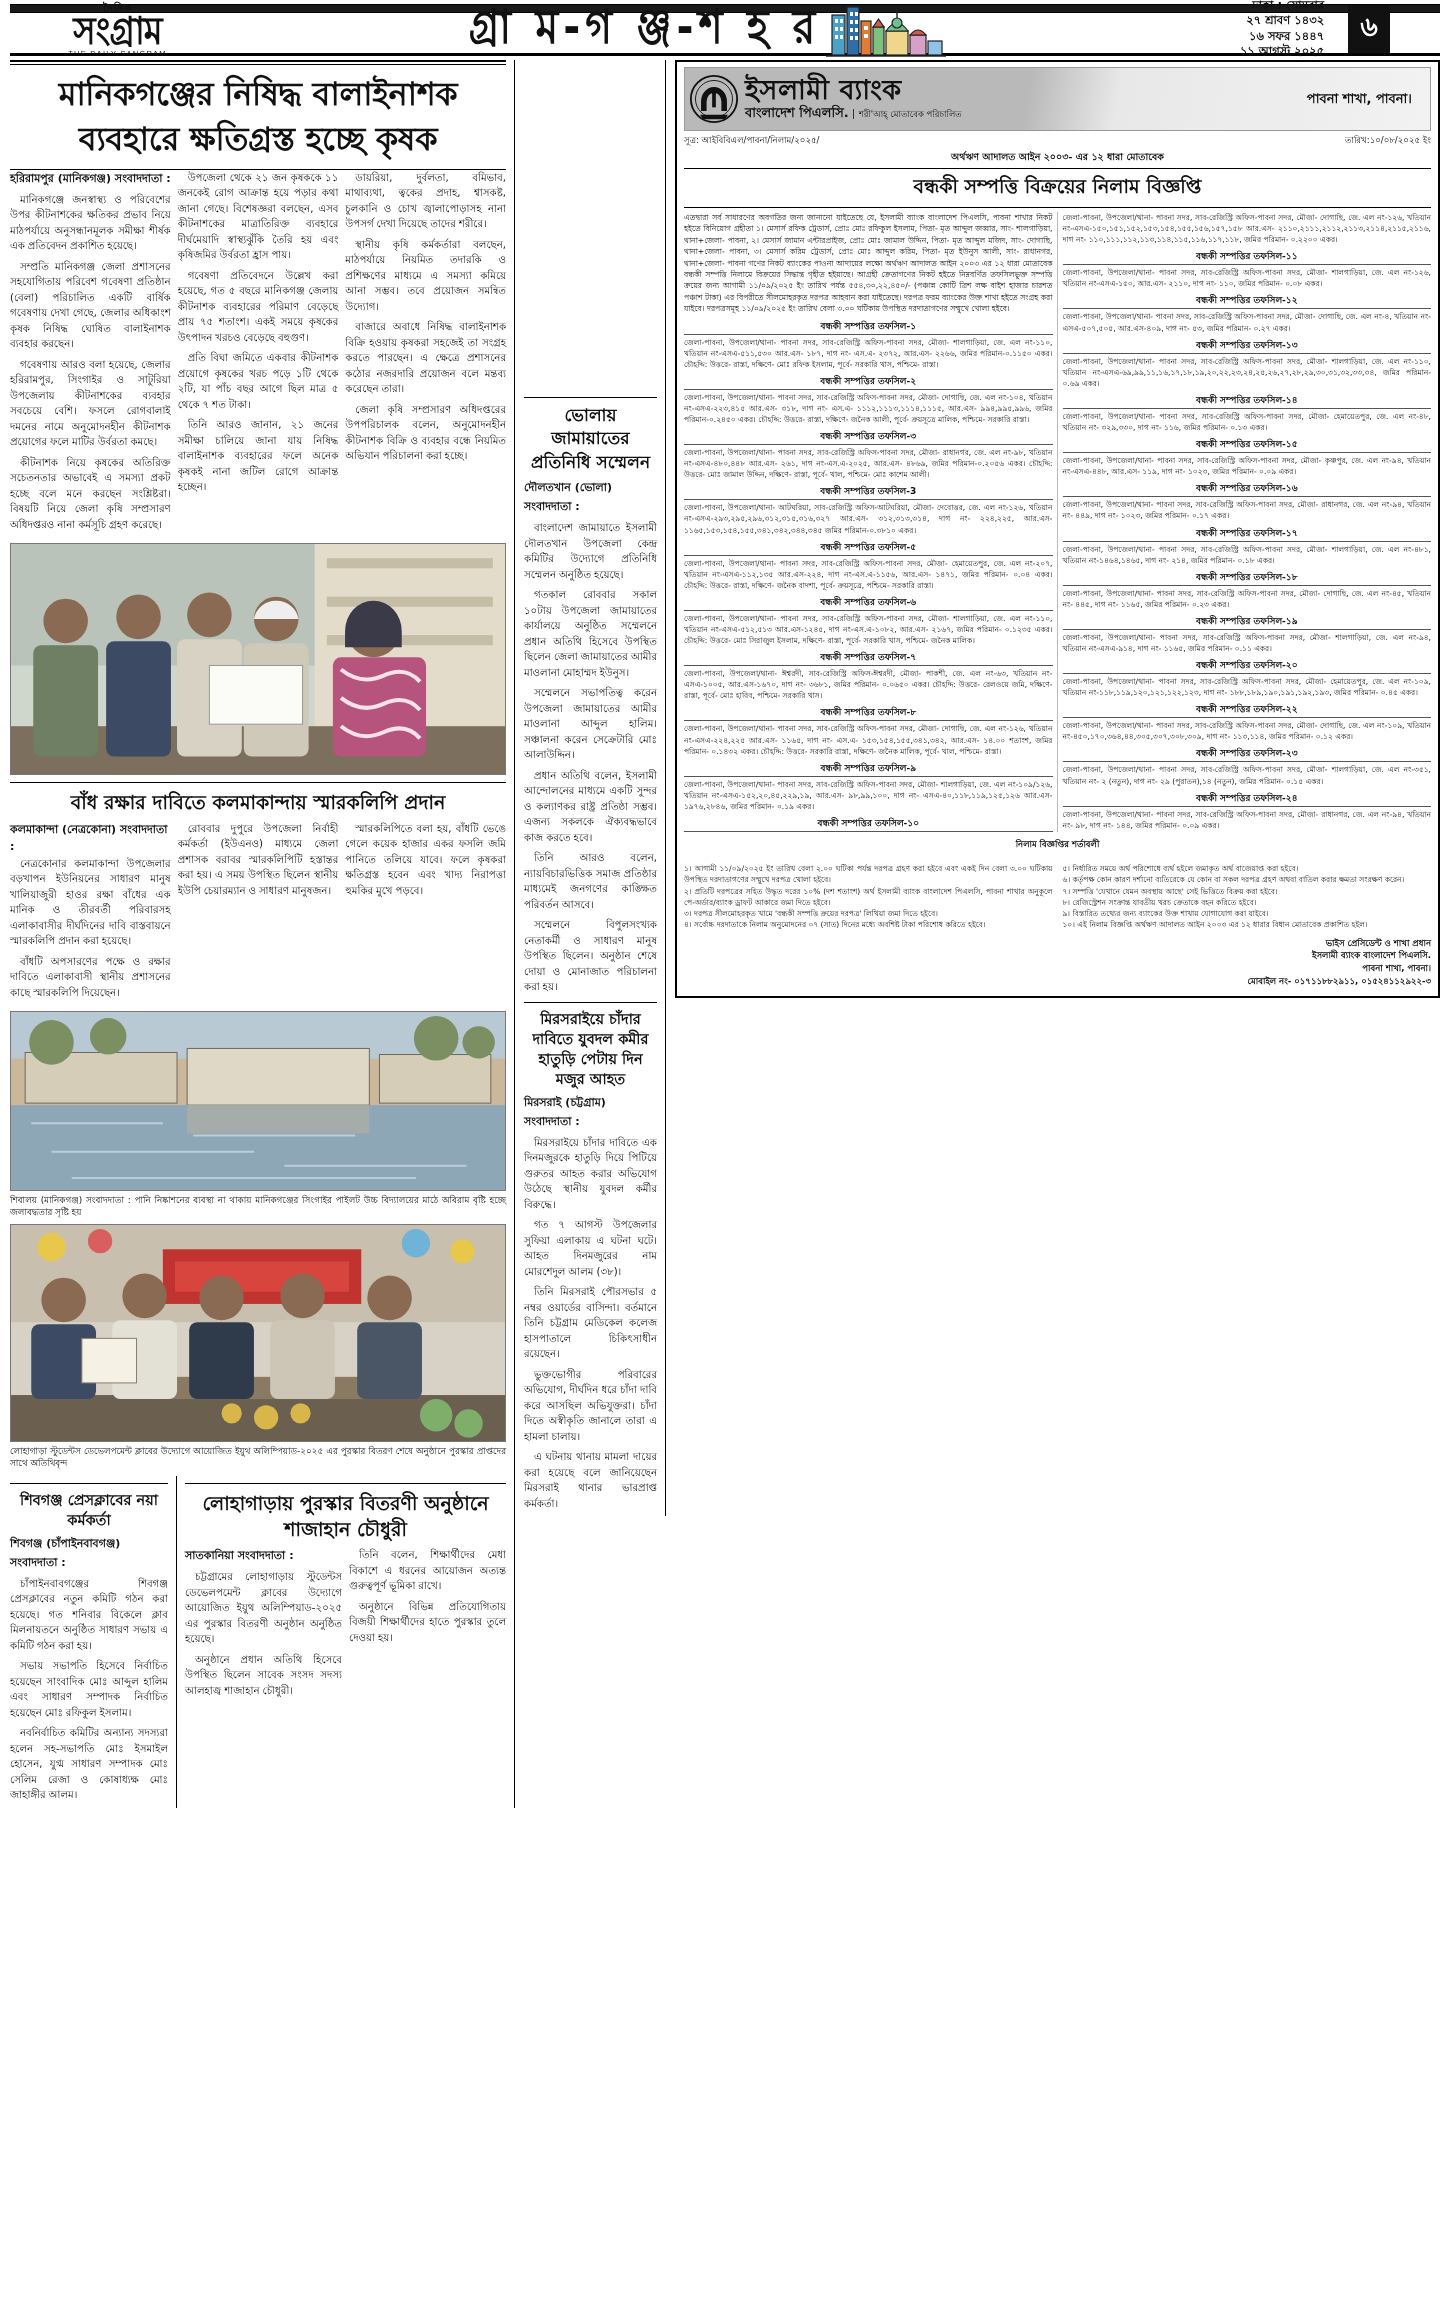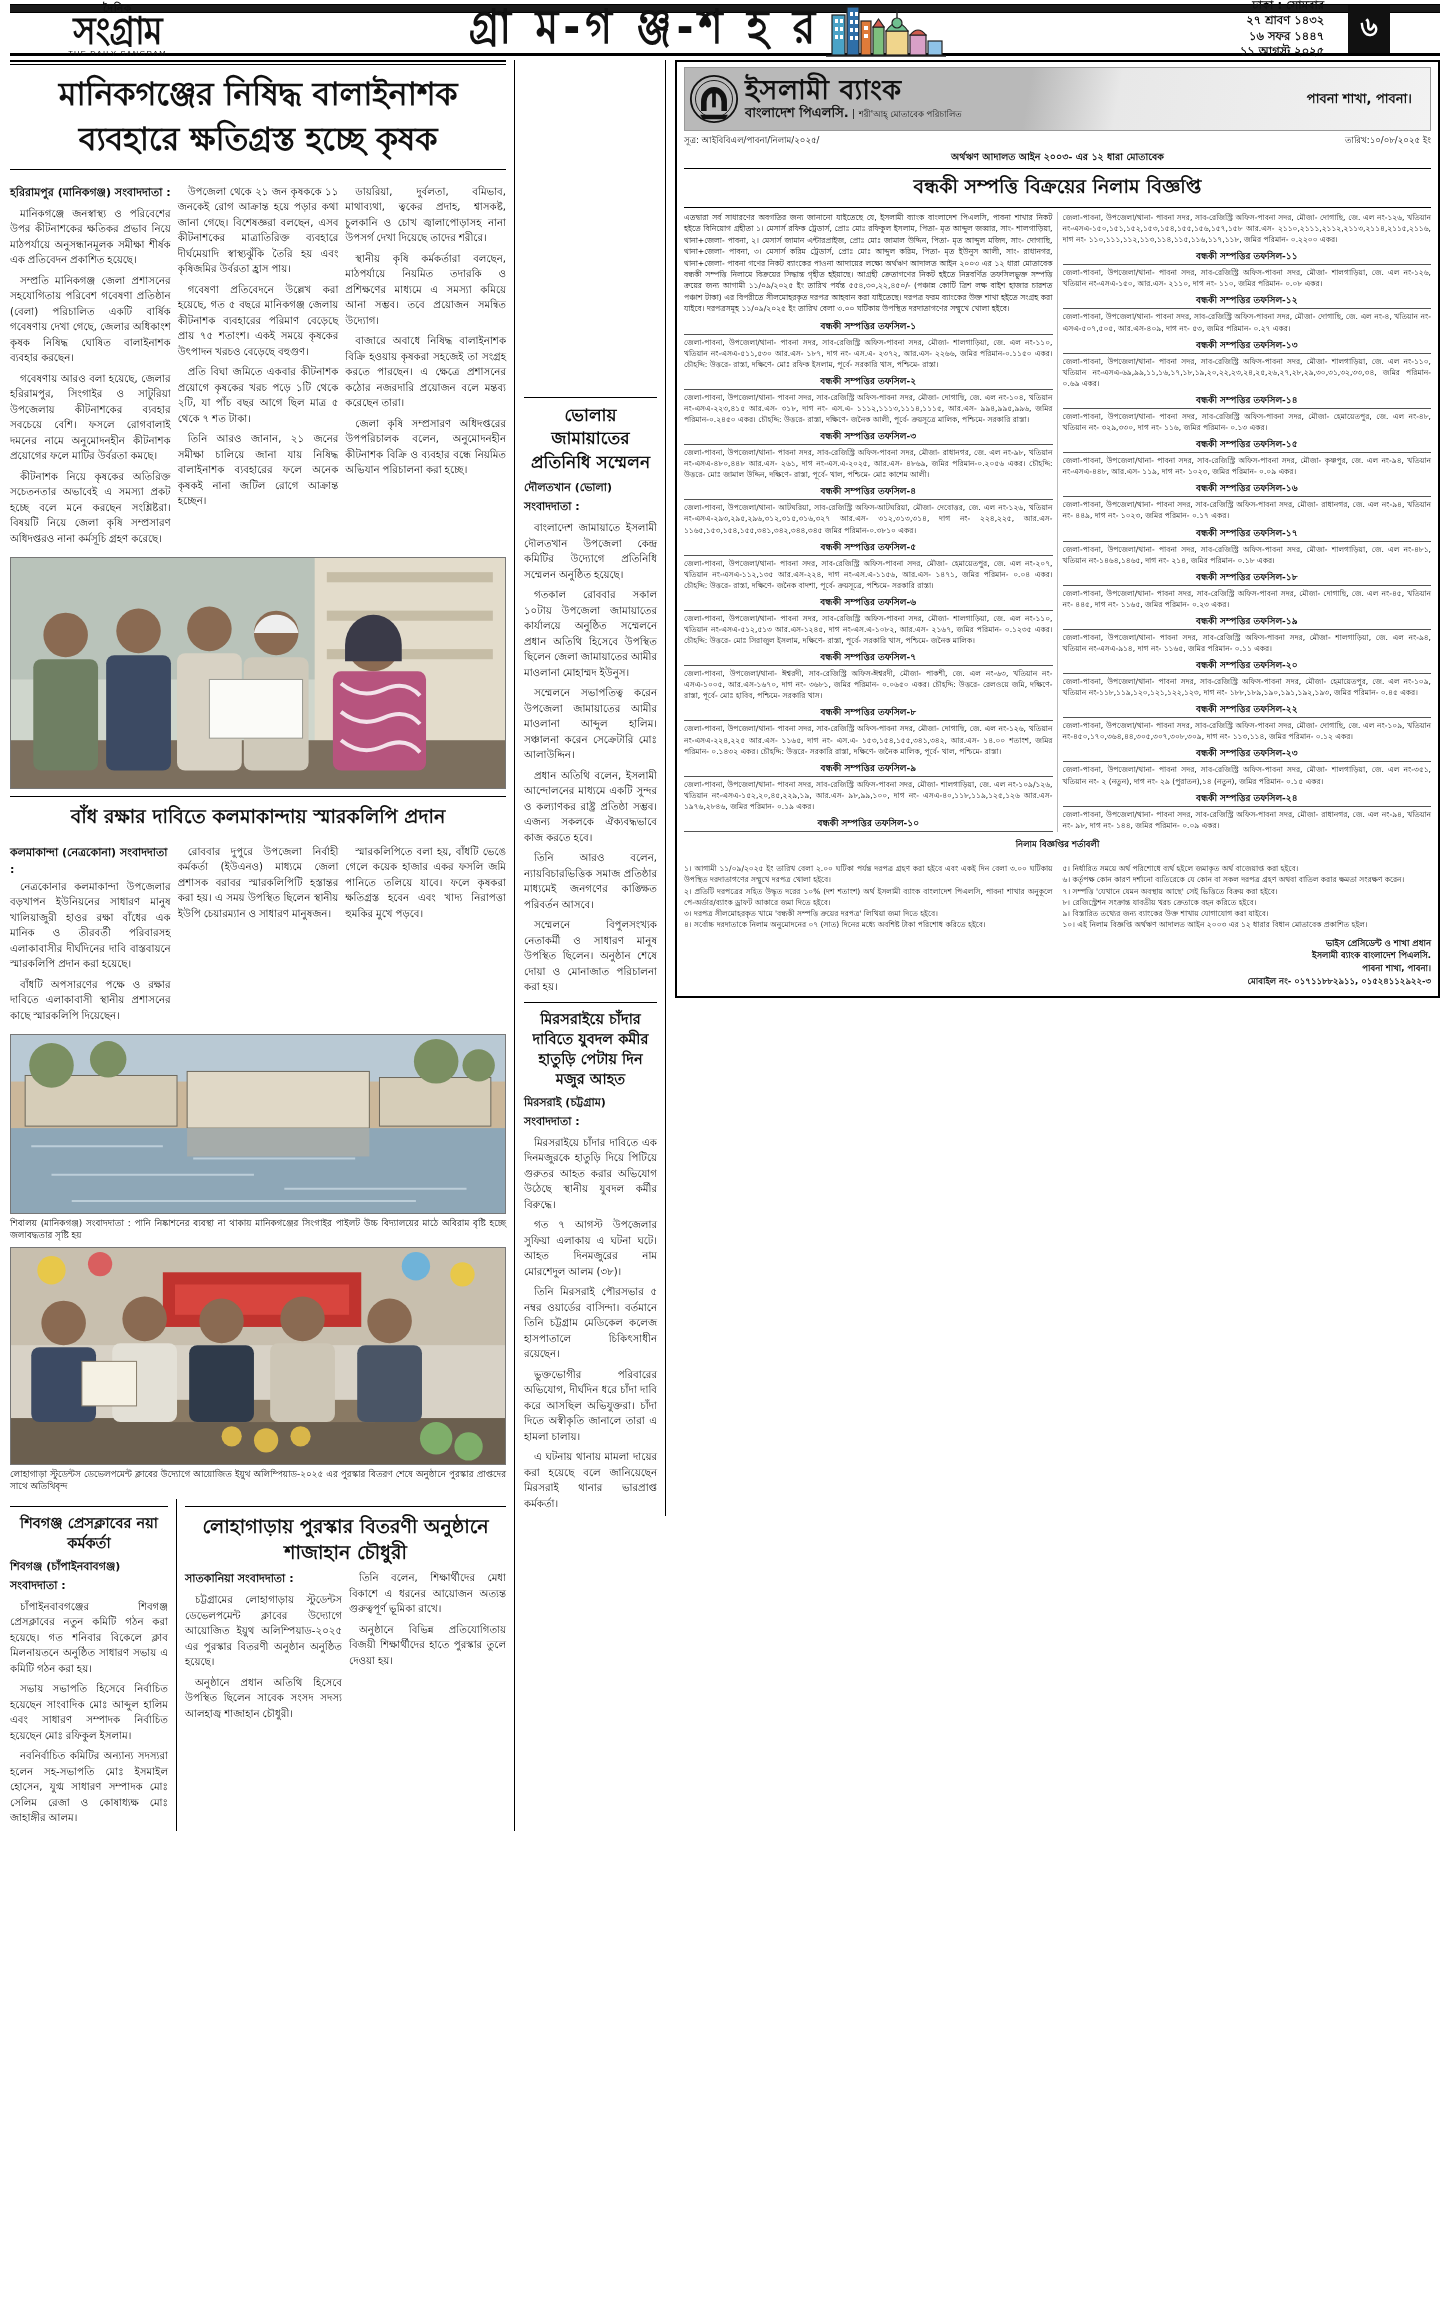--- a/index.html
+++ b/index.html
@@ -64,21 +64,21 @@
 
   
   .rule-double{ border-top:2px solid #000; border-bottom:1px solid #000; height:5px; margin-bottom:7px;}
   .lead-headline{
     font-family:"DejaVu Sans", sans-serif;
     font-weight:bold; font-size:32px; line-height:1.42; text-align:center;
     letter-spacing:-0.3px;
     padding:0 2px 6px;
   }
 
-  .cols-3{ display:flex; gap:7px; margin-top:14px;}
+  .cols-3{ display:flex; gap:7px; margin-top:0;}
   .col{ flex:1; }
   .byline{ font-size:11px; font-weight:bold; font-family:"DejaVu Sans",sans-serif; margin-bottom:3px;}
   .bodytext{
     font-family:"DejaVu Sans", sans-serif;
     font-size:10.2px; line-height:1.52; text-align:justify;
     word-spacing:-0.3px;
   }
   .bodytext p{ margin:0 0 5px; text-indent:10px;}
 
   
@@ -443,21 +443,21 @@
                 </div>
               <div class="lot">
                   <div class="lot-title">বন্ধকী সম্পত্তির তফসিল-২</div>
                   <div class="lot-body">জেলা-পাবনা, উপজেলা/থানা- পাবনা সদর, সাব-রেজিস্ট্রি অফিস-পাবনা সদর, মৌজা- দোগাছি, জে. এল নং-১০৪, খতিয়ান নং-এসএ-২২৩,৪১৫ আর.এস- ৩১৮, দাগ নং- এস.এ- ১১১২,১১১৩,১১১৪,১১১৫, আর.এস- ৯৯৪,৯৯৫,৯৯৬, জমির পরিমান-০.২৪৫০ একর। চৌহদ্দি: উত্তরে- রাস্তা, দক্ষিণে- জনৈক আলী, পূর্বে- ক্রয়সূত্রে মালিক, পশ্চিমে- সরকারি রাস্তা।</div>
                 </div>
               <div class="lot">
                   <div class="lot-title">বন্ধকী সম্পত্তির তফসিল-৩</div>
                   <div class="lot-body">জেলা-পাবনা, উপজেলা/থানা- পাবনা সদর, সাব-রেজিস্ট্রি অফিস-পাবনা সদর, মৌজা- রাধানগর, জে. এল নং-৯৮, খতিয়ান নং-এসএ-৪৮০,৪৪৮ আর.এস- ২৬১, দাগ নং-এস.এ-২০২৫, আর.এস- ৪৮৬৯, জমির পরিমান-০.২০৫৬ একর। চৌহদ্দি: উত্তরে- মোঃ জামাল উদ্দিন, দক্ষিণে- রাস্তা, পূর্বে- খাল, পশ্চিমে- মোঃ কাশেম আলী।</div>
                 </div>
               <div class="lot">
-                  <div class="lot-title">বন্ধকী সম্পত্তির তফসিল-৪</div>
+                  <div class="lot-title">বন্ধকী সম্পত্তির তফসিল-3</div>
                   <div class="lot-body">জেলা-পাবনা, উপজেলা/থানা- আটঘরিয়া, সাব-রেজিস্ট্রি অফিস-আটঘরিয়া, মৌজা- দেবোত্তর, জে. এল নং-১২৬, খতিয়ান নং-এসএ-২৯৩,২৯৫,২৯৬,৩১২,৩১৫,৩১৬,৩২৭ আর.এস- ৩১২,৩১৩,৩১৪, দাগ নং- ২২৪,২২৫, আর.এস- ১১৬৫,১৫৩,১৫৪,১৫৫,৩৪১,৩৪২,৩৪৪,৩৪৫ জমির পরিমান-০.৩৮১০ একর।</div>
                 </div>
               <div class="lot">
                   <div class="lot-title">বন্ধকী সম্পত্তির তফসিল-৫</div>
                   <div class="lot-body">জেলা-পাবনা, উপজেলা/থানা- পাবনা সদর, সাব-রেজিস্ট্রি অফিস-পাবনা সদর, মৌজা- হেমায়েতপুর, জে. এল নং-২০৭, খতিয়ান নং-এসএ-১১২,১৩৫ আর.এস-২২৪, দাগ নং-এস.এ-১১৫৬, আর.এস- ১৪৭১, জমির পরিমান- ০.০৪ একর। চৌহদ্দি: উত্তরে- রাস্তা, দক্ষিণে- জনৈক বাদশা, পূর্বে- ক্রয়সূত্রে, পশ্চিমে- সরকারি রাস্তা।</div>
                 </div>
               <div class="lot">
                   <div class="lot-title">বন্ধকী সম্পত্তির তফসিল-৬</div>
                   <div class="lot-body">জেলা-পাবনা, উপজেলা/থানা- পাবনা সদর, সাব-রেজিস্ট্রি অফিস-পাবনা সদর, মৌজা- শালগাড়িয়া, জে. এল নং-১১০, খতিয়ান নং-এসএ-৫১২,৫১৩ আর.এস-১২৪৫, দাগ নং-এস.এ-১০৮২, আর.এস- ২১৬৭, জমির পরিমান- ০.১২৩৫ একর। চৌহদ্দি: উত্তরে- মোঃ সিরাজুল ইসলাম, দক্ষিণে- রাস্তা, পূর্বে- সরকারি খাস, পশ্চিমে- জনৈক মালিক।</div>
                 </div>

